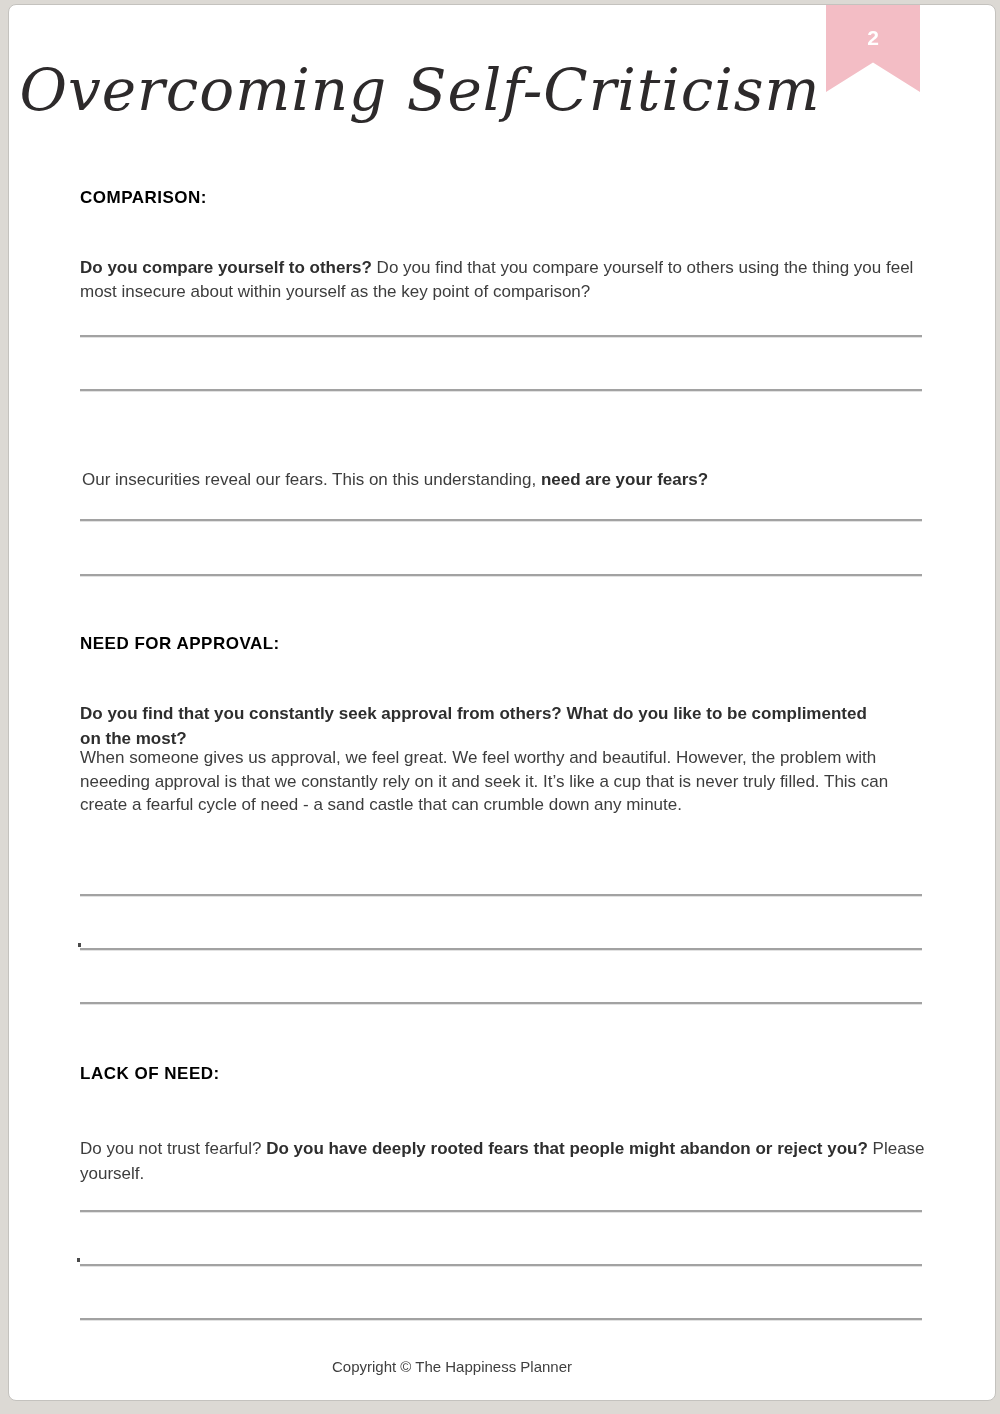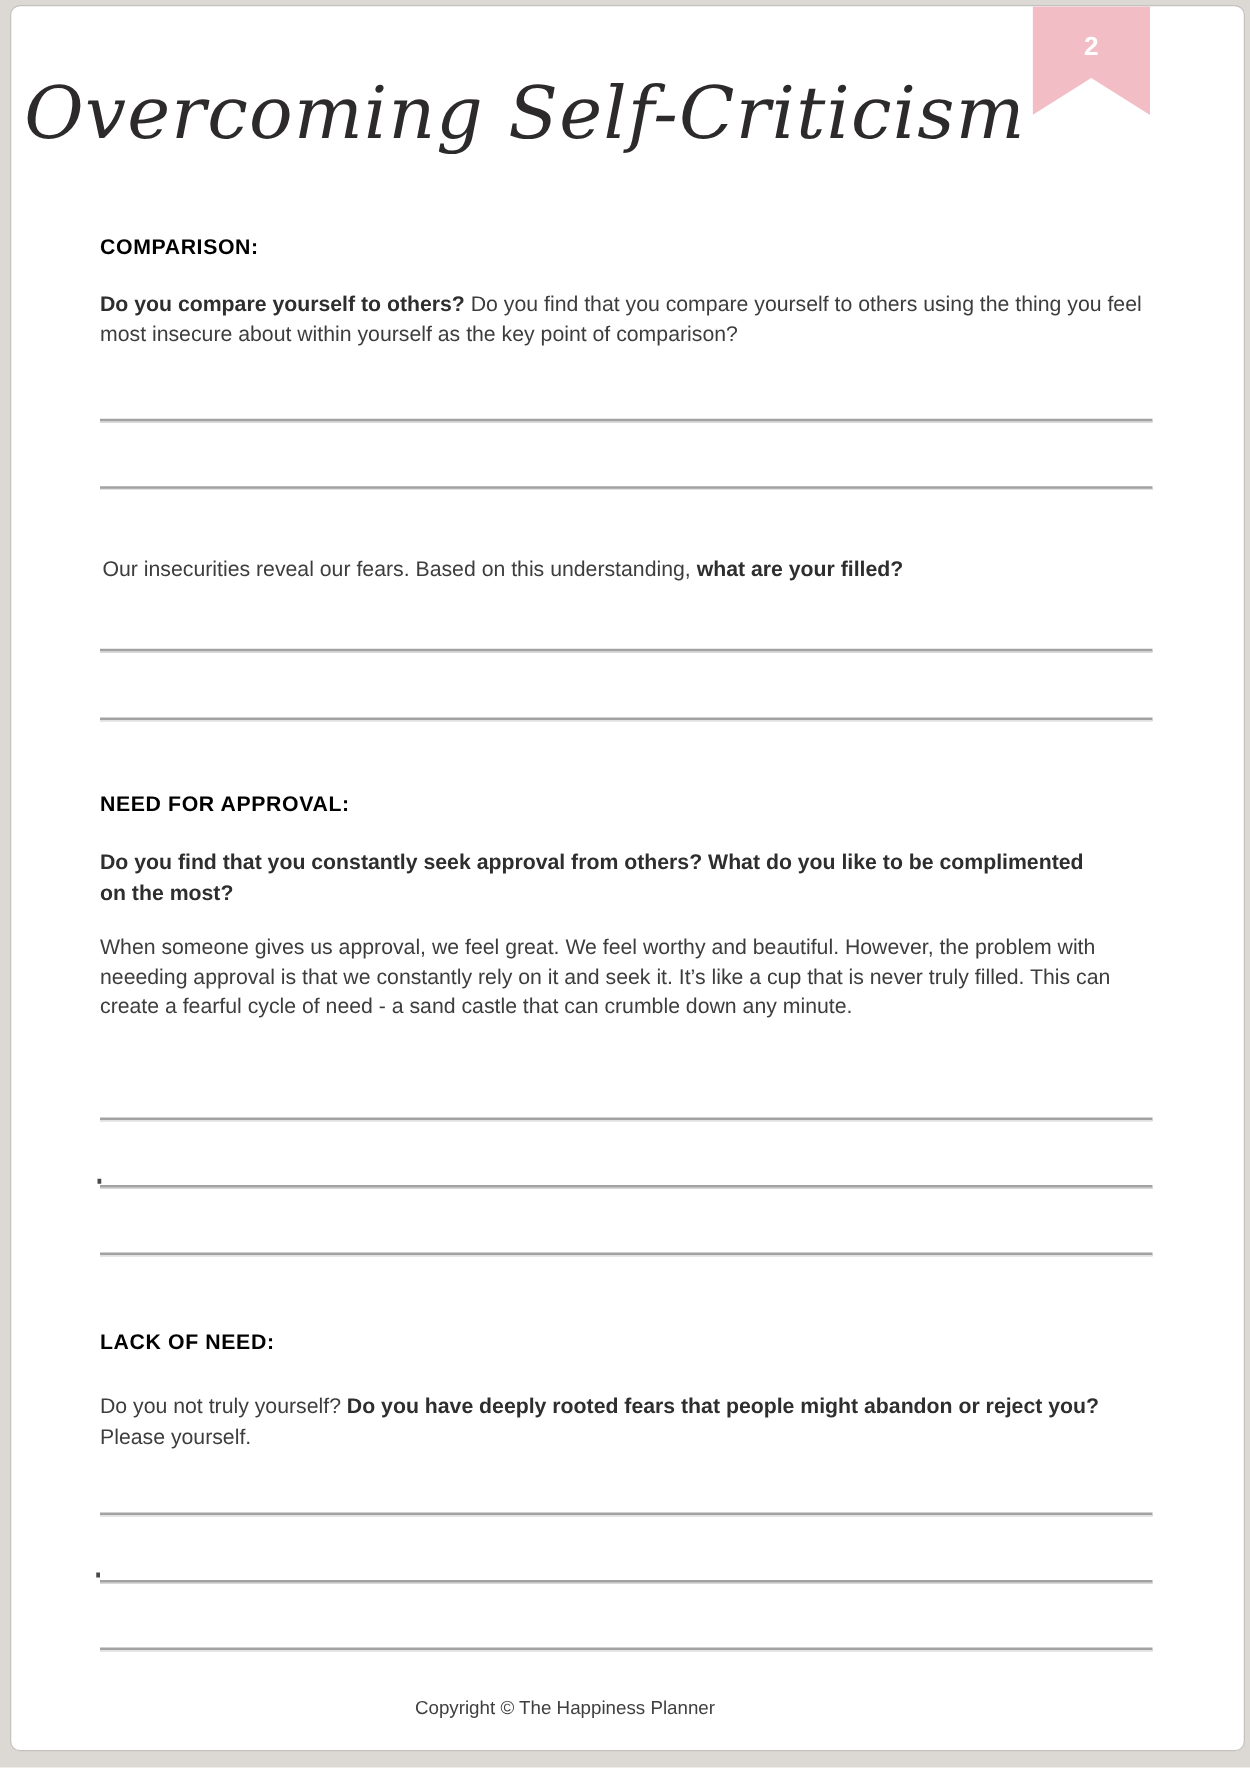--- a/index.html
+++ b/index.html
@@ -31,21 +31,21 @@
     font-size:58px;line-height:80px;color:#2d2a2b;
     letter-spacing:1px;
   }
   .sec-heading{
     position:absolute;left:80px;
     font-size:17px;font-weight:bold;color:#000000;
     letter-spacing:0.5px;
   }
   .q{
     position:absolute;left:80px;
-    font-size:17px;line-height:24px;color:#3d3d3d;
+    font-size:17px;line-height:24px;color:#3d3d3d;margin-top:24px;
   }
   .q b{color:#2e2e2e;}
   .para{
     position:absolute;left:80px;
     font-size:17px;line-height:23.5px;color:#3d3d3d;
   }
   .wline{
     position:absolute;left:80px;width:842px;height:2px;
     background:#a2a2a2;border-bottom:1px solid #e2e2e2;
   }
@@ -68,38 +68,38 @@
 
 <div class="doc-title">Overcoming Self-Criticism</div>
 
 <div class="sec-heading" style="top:188px;">COMPARISON:</div>
 
 <div class="q" style="top:232px;width:848px;"><b>Do you compare yourself to others?</b><span> Do you find that you compare yourself to others using the thing you feel most insecure about within yourself as the key point of comparison?</span></div>
 
 <div class="wline" style="top:335px;"></div>
 <div class="wline" style="top:389px;"></div>
 
-<div class="q" style="top:444px;left:82px;width:848px;"><span>Our insecurities reveal our fears. Based on this understanding, </span><b>what are your filled?</b></div>
+<div class="q" style="top:444px;left:82px;width:848px;"><span>Our insecurities reveal our fears. This on this understanding, </span><b>need are your fears?</b></div>
 
 <div class="wline" style="top:519px;"></div>
 <div class="wline" style="top:574px;"></div>
 
 <div class="sec-heading" style="top:634px;">NEED FOR APPROVAL:</div>
 
 <div class="q" style="top:677px;width:810px;line-height:25px;"><b>Do you find that you constantly seek approval from others? What do you like to be complimented on the most?</b></div>
 
 <div class="para" style="top:746px;width:812px;">When someone gives us approval, we feel great. We feel worthy and beautiful. However, the problem with neeeding approval is that we constantly rely on it and seek it. It’s like a cup that is never truly filled. This can create a fearful cycle of need - a sand castle that can crumble down any minute.</div>
 
 <div class="wline" style="top:894px;"></div>
 <div class="stray" style="left:78px;top:943px;"></div>
 <div class="wline" style="top:948px;"></div>
 <div class="wline" style="top:1002px;"></div>
 
 <div class="sec-heading" style="top:1064px;">LACK OF NEED:</div>
 
-<div class="q" style="top:1112px;width:845px;line-height:25px;"><span>Do you not truly yourself? </span><b>Do you have deeply rooted fears that people might abandon or reject you?</b><span> Please yourself.</span></div>
+<div class="q" style="top:1112px;width:845px;line-height:25px;"><span>Do you not trust fearful? </span><b>Do you have deeply rooted fears that people might abandon or reject you?</b><span> Please yourself.</span></div>
 
 <div class="wline" style="top:1210px;"></div>
 <div class="stray" style="left:77px;top:1258px;"></div>
 <div class="wline" style="top:1264px;"></div>
 <div class="wline" style="top:1318px;"></div>
 
 <div class="footer">Copyright © The Happiness Planner</div>
 
 </body></html>

